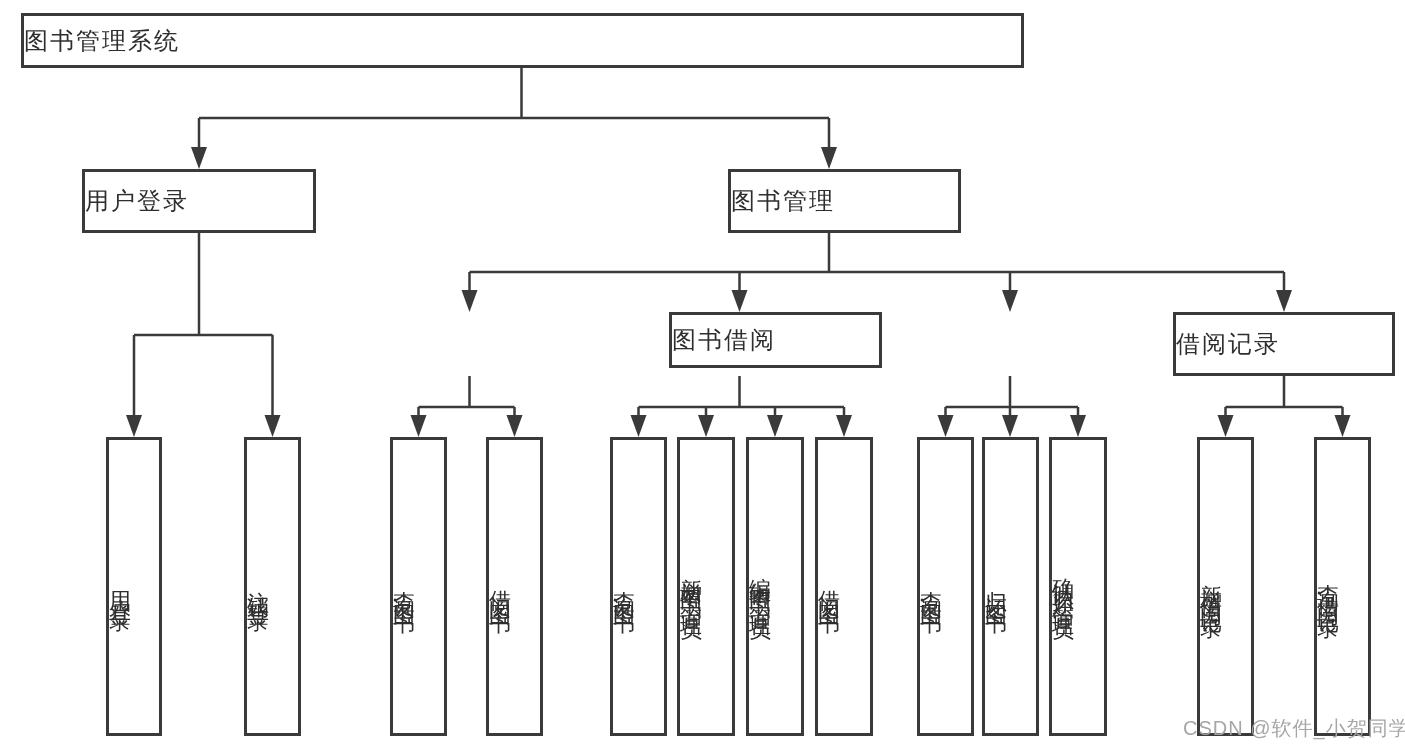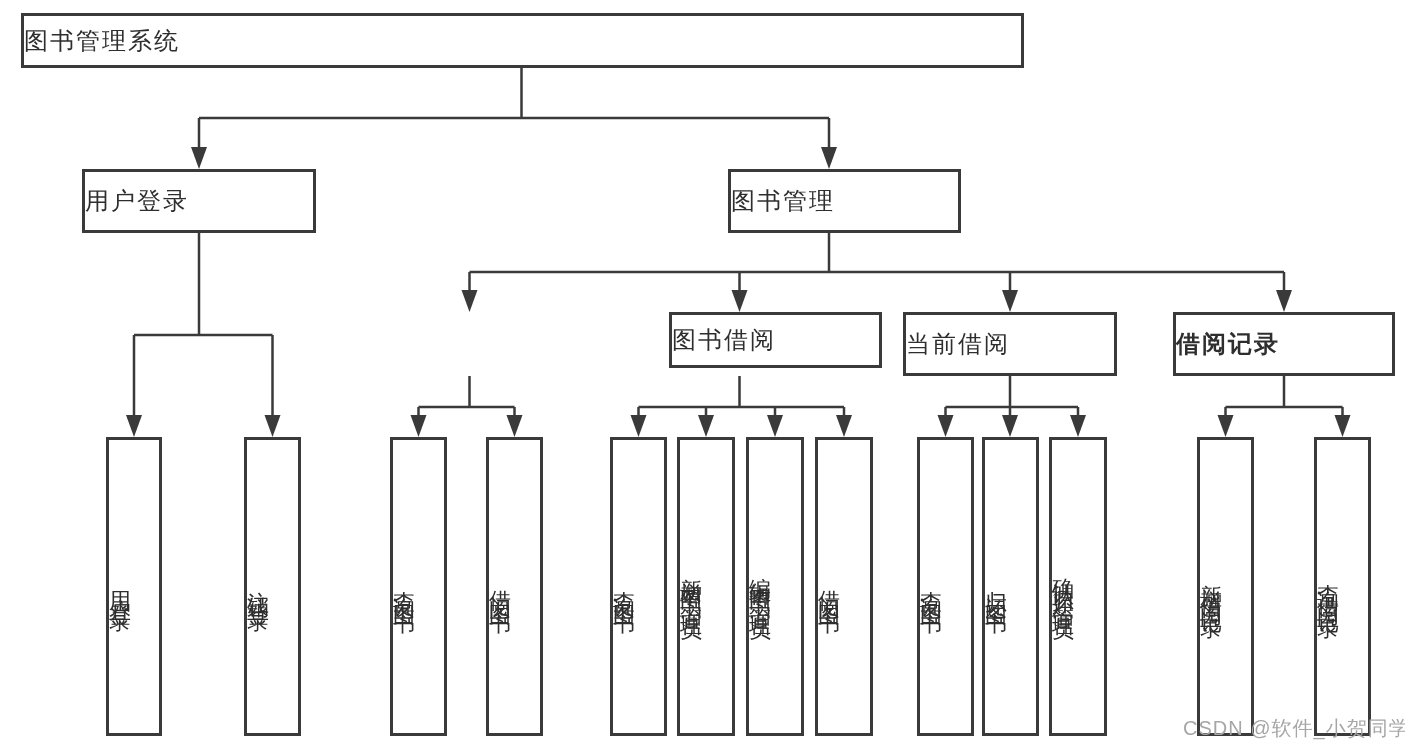--- a/index.html
+++ b/index.html
@@ -135,24 +135,21 @@
   <div class="box hbox" style="left:82px;top:169px;width:234px;height:64px;">
     <span class="label">用户登录</span>
   </div>
   <div class="box hbox" style="left:713px;top:169px;width:233px;height:64px;margin-left:15px;">
     <span class="label">图书管理</span>
   </div>
 
   <div class="box hbox" style="left:633px;top:312px;width:213px;height:56px;margin-left:36px;">
     <span class="label">图书借阅</span>
   </div>
-  <div class="box hbox" style="left:903px;top:312px;width:214px;height:64px;">
-    <span class="label">当前借阅</span>
-  </div>
-  <div class="box hbox" style="left:1173px;top:312px;width:222px;height:64px;font-weight:bold;">
+  <div class="box hbox" style="left:1173px;top:312px;width:222px;height:64px;">
     <span class="label">借阅记录</span>
   </div>
 
   <div class="box leaf" style="left:106px;width:56px;">
     <span class="label">用户登录</span>
   </div>
   <div class="box leaf" style="left:244px;width:57px;">
     <span class="label">注销登录</span>
   </div>
   <div class="box leaf" style="left:390px;width:57px;">

